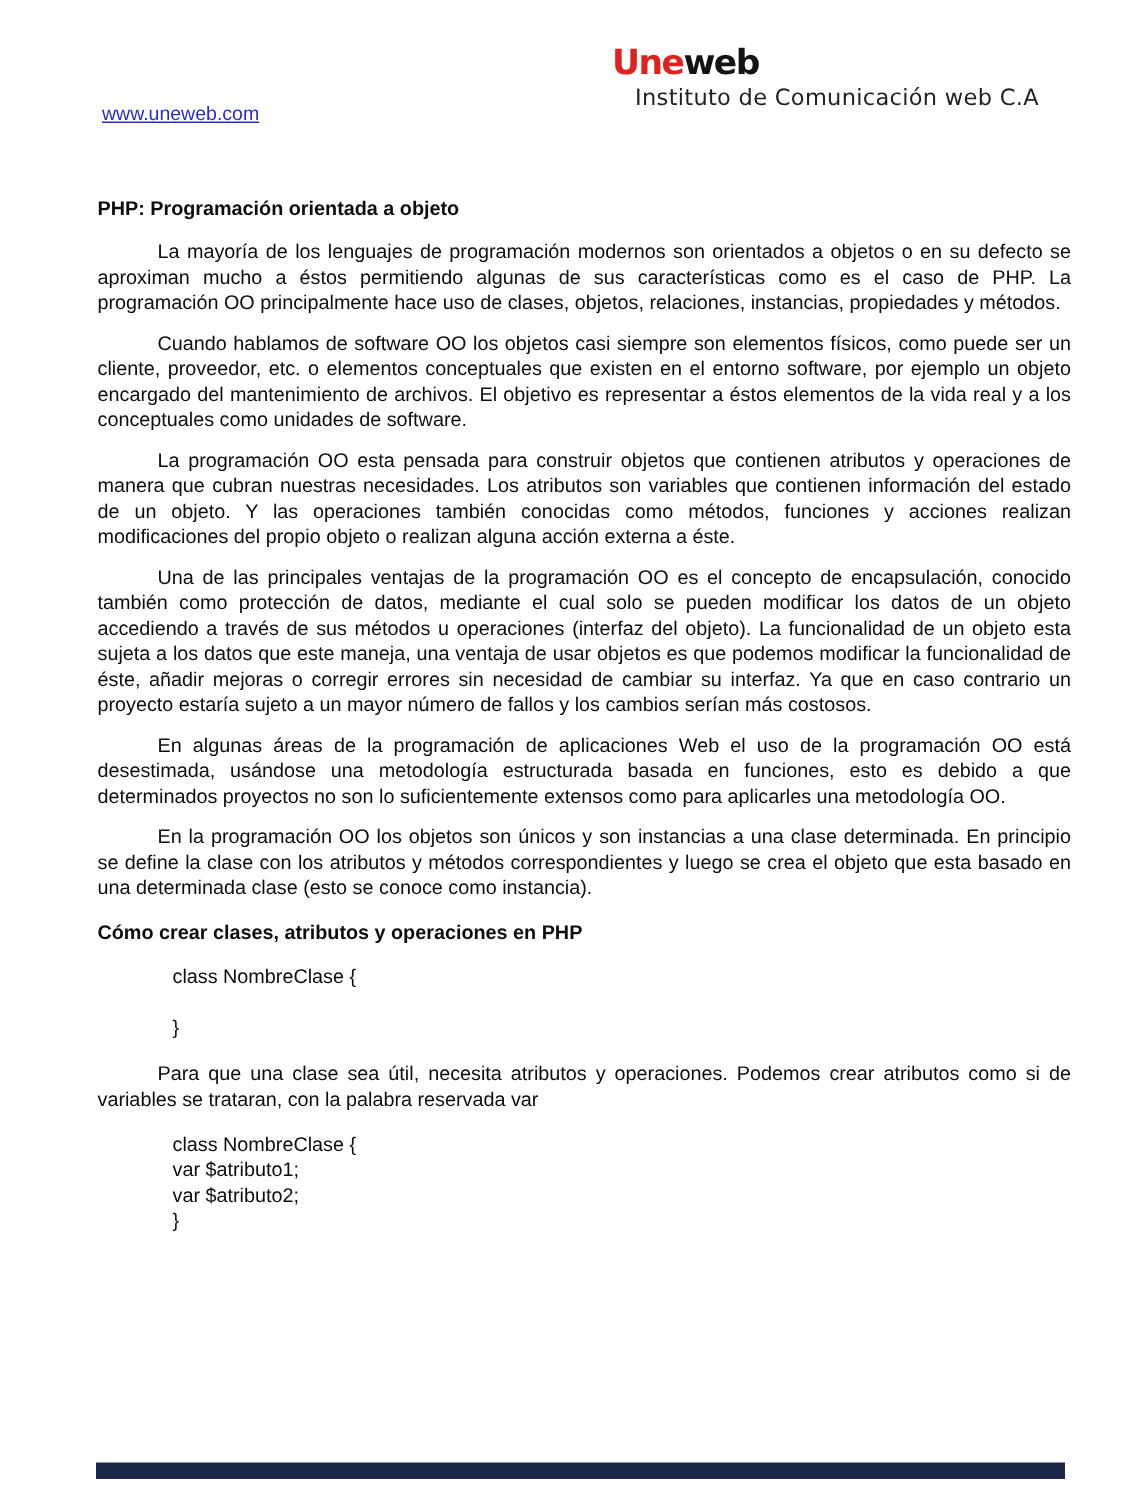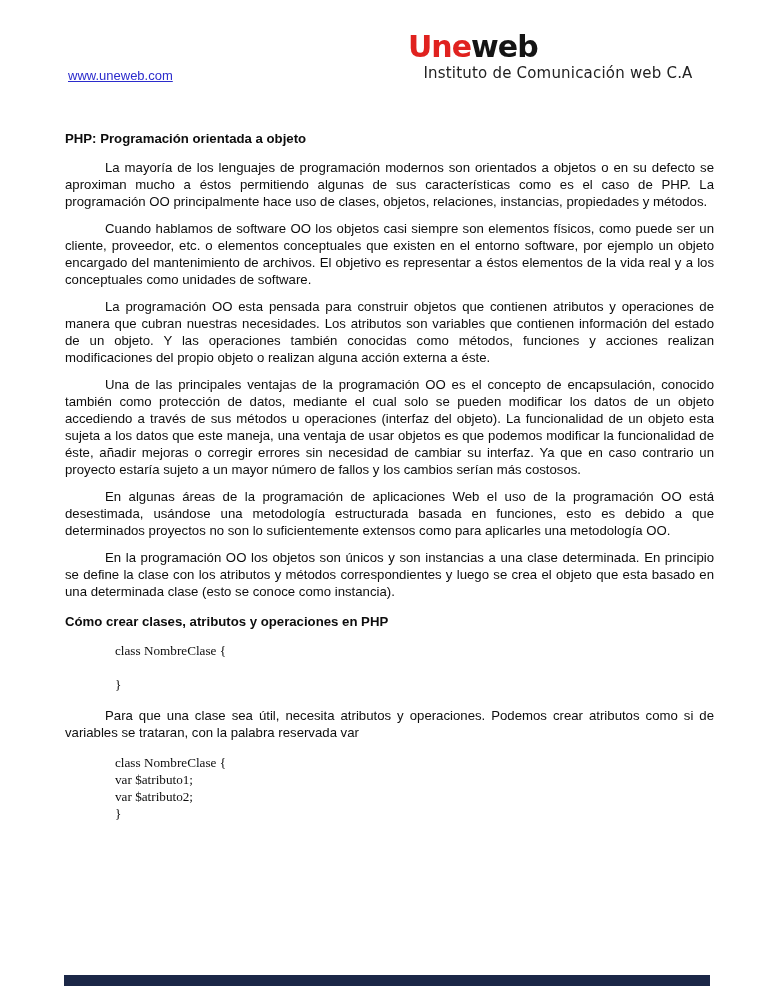--- a/index.html
+++ b/index.html
@@ -26,21 +26,21 @@
     cursor: pointer;
   }
   .logo {
     position: absolute;
     left: 408px;
     top: 30px;
     width: 300px;
   }
   .logo-title {
     font-family: "DejaVu Sans", sans-serif;
-    font-size: 30px;
+    font-size: 23px;
     font-weight: bold;
     letter-spacing: -1px;
     line-height: 1.1;
   }
   .logo-title .part1 { color: #e0221f; }
   .logo-title .part2 { color: #141414; }
   .logo-tagline {
     font-family: "DejaVu Sans", sans-serif;
     font-size: 15px;
     color: #222222;
@@ -71,21 +71,20 @@
   .para.no-indent { text-indent: 0; }
   .para.pre-heading-gap { margin-bottom: 13px; }
   .lead-line {
     text-indent: 40px;
     margin-bottom: 14px;
   }
   .code-block {
     white-space: pre-line;
     margin-left: 50px;
     margin-bottom: 10px;
-    font-family: Liberation Serif, serif;
   }
   .code-block.last { margin-bottom: 0; }
   .gap-after-code { margin-bottom: 14px; }
 
   
   .footer-bar {
     position: absolute;
     left: 64px;
     top: 975px;
     width: 646px;

